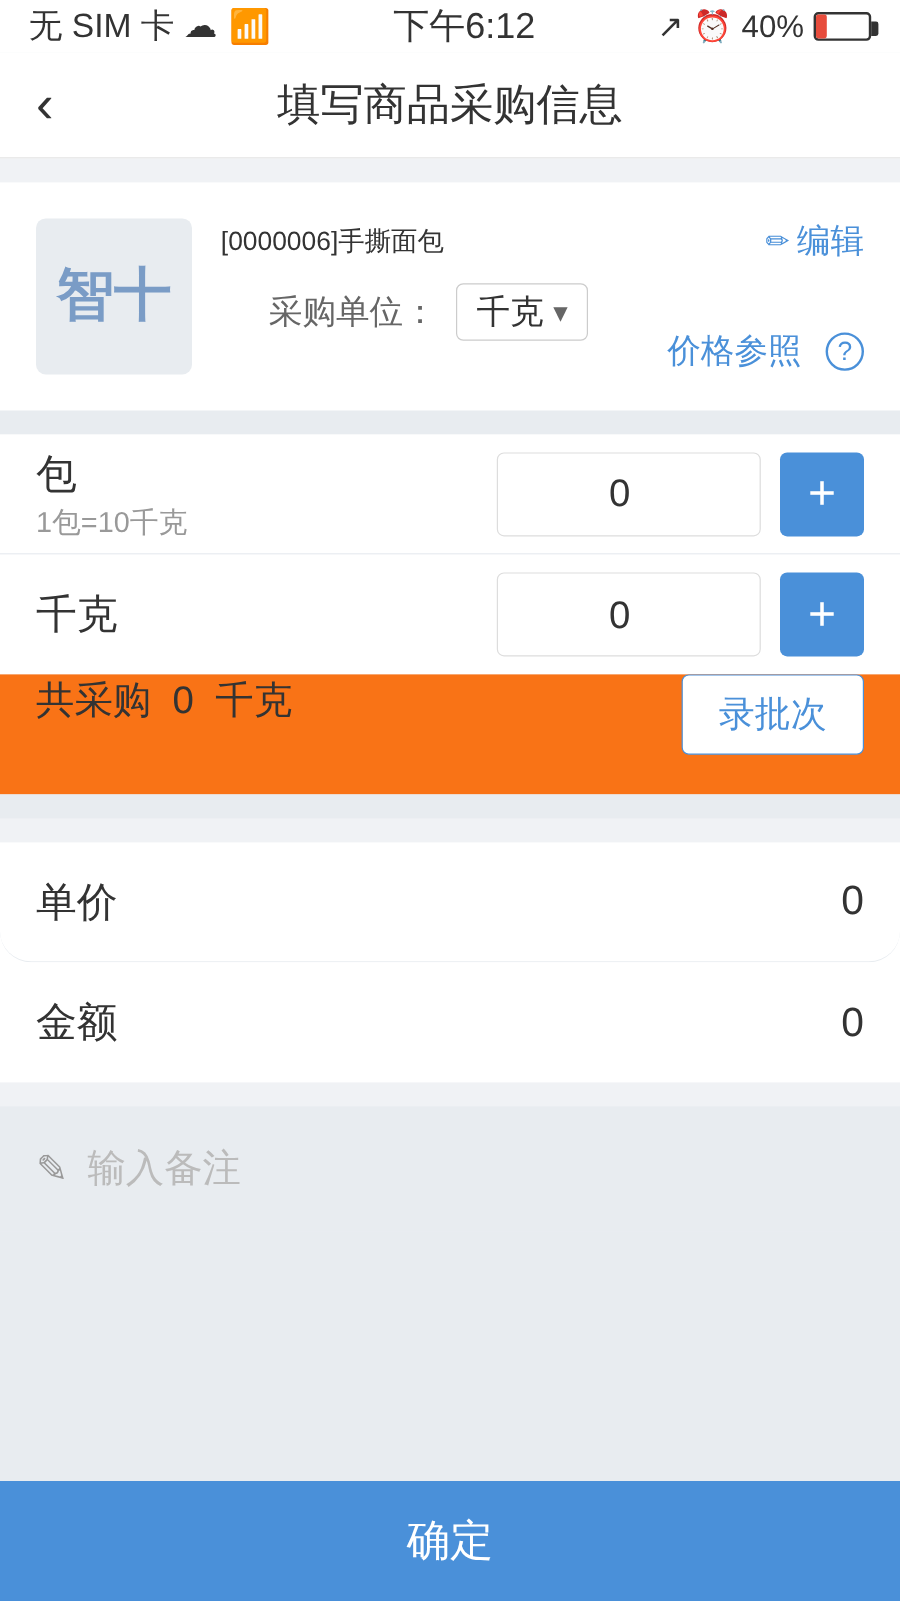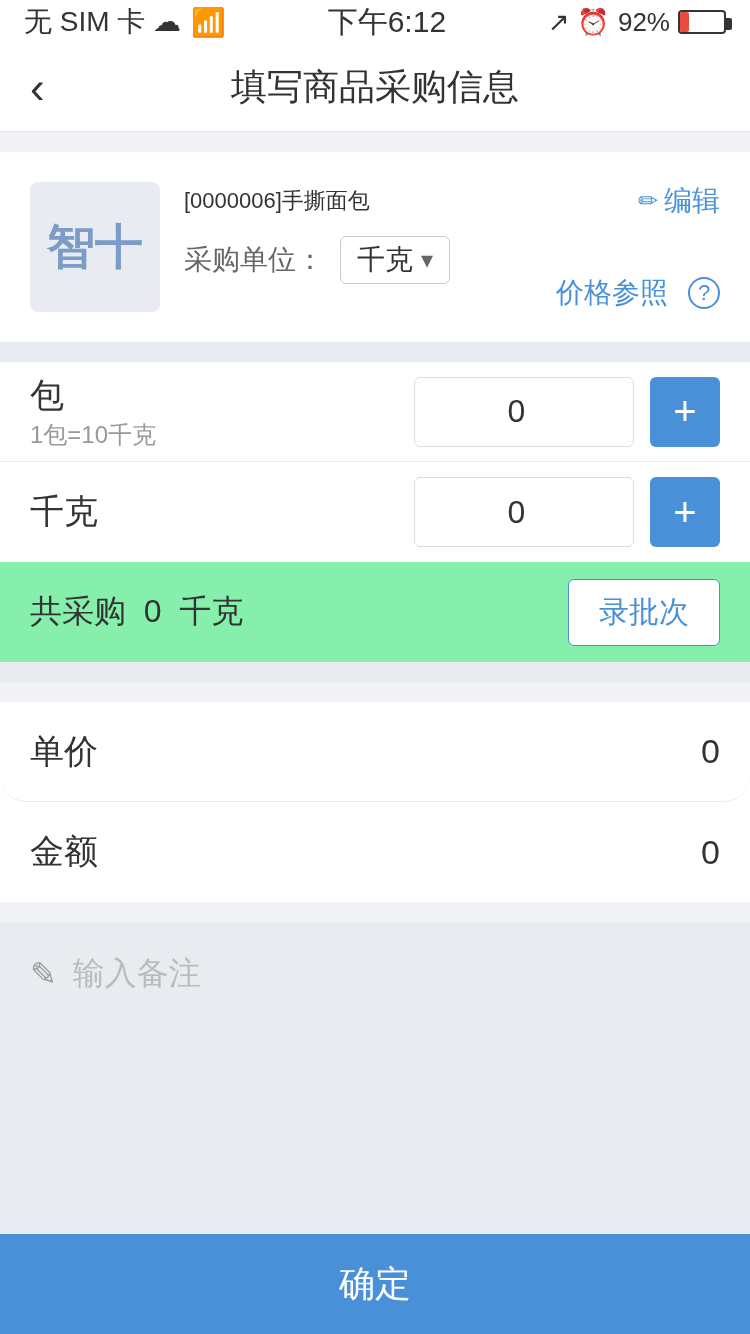--- a/index.html
+++ b/index.html
@@ -96,20 +96,21 @@
       font-size: 22px;
       color: #333;
       margin-bottom: 20px;
     }
     .product-unit-row {
       display: flex;
       align-items: center;
       gap: 16px;
       font-size: 28px;
       color: #666;
+      margin-left: 40px;
     }
     .unit-selector {
       border: 1px solid #ccc;
       border-radius: 6px;
       padding: 4px 16px;
       font-size: 28px;
       color: #333;
       background: #fff;
       display: flex;
       align-items: center;
@@ -190,25 +191,25 @@
       align-items: center;
       justify-content: center;
       font-size: 40px;
       cursor: pointer;
       flex-shrink: 0;
     }
 
     
     .summary-row {
       display: flex;
-      align-items: center;
+      align-items: flex-start;
       justify-content: space-between;
       padding: 0 30px;
       height: 100px;
-      background: #86efac;
+      background: #f97316;
     }
     .summary-text {
       font-size: 32px;
       color: #333;
     }
     .batch-btn {
       border: 1px solid #4a90d9;
       color: #4a90d9;
       border-radius: 6px;
       padding: 12px 30px;
@@ -287,21 +288,21 @@
 
 <div class="status-bar">
   <div class="status-left">
     <span>无 SIM 卡  ☁</span>
     <span class="wifi-icon">📶</span>
   </div>
   <div class="status-center">下午6:12</div>
   <div class="status-right">
     <span>↗</span>
     <span>⏰</span>
-    <span>92%</span>
+    <span>40%</span>
     <div class="battery-icon">
       <div class="battery-fill"></div>
     </div>
   </div>
 </div>
 
 <div class="nav-bar">
   <span class="nav-back">‹</span>
   <span class="nav-title">填写商品采购信息</span>
 </div>

